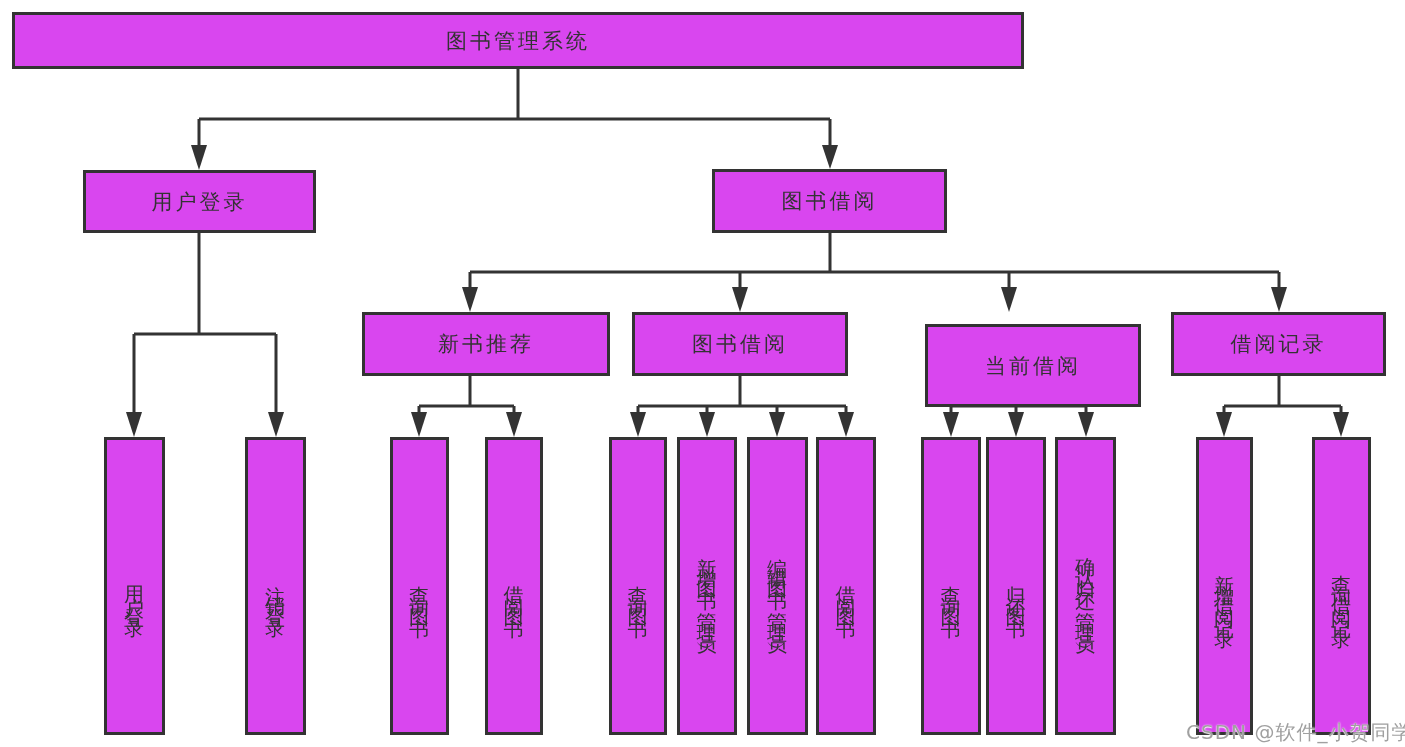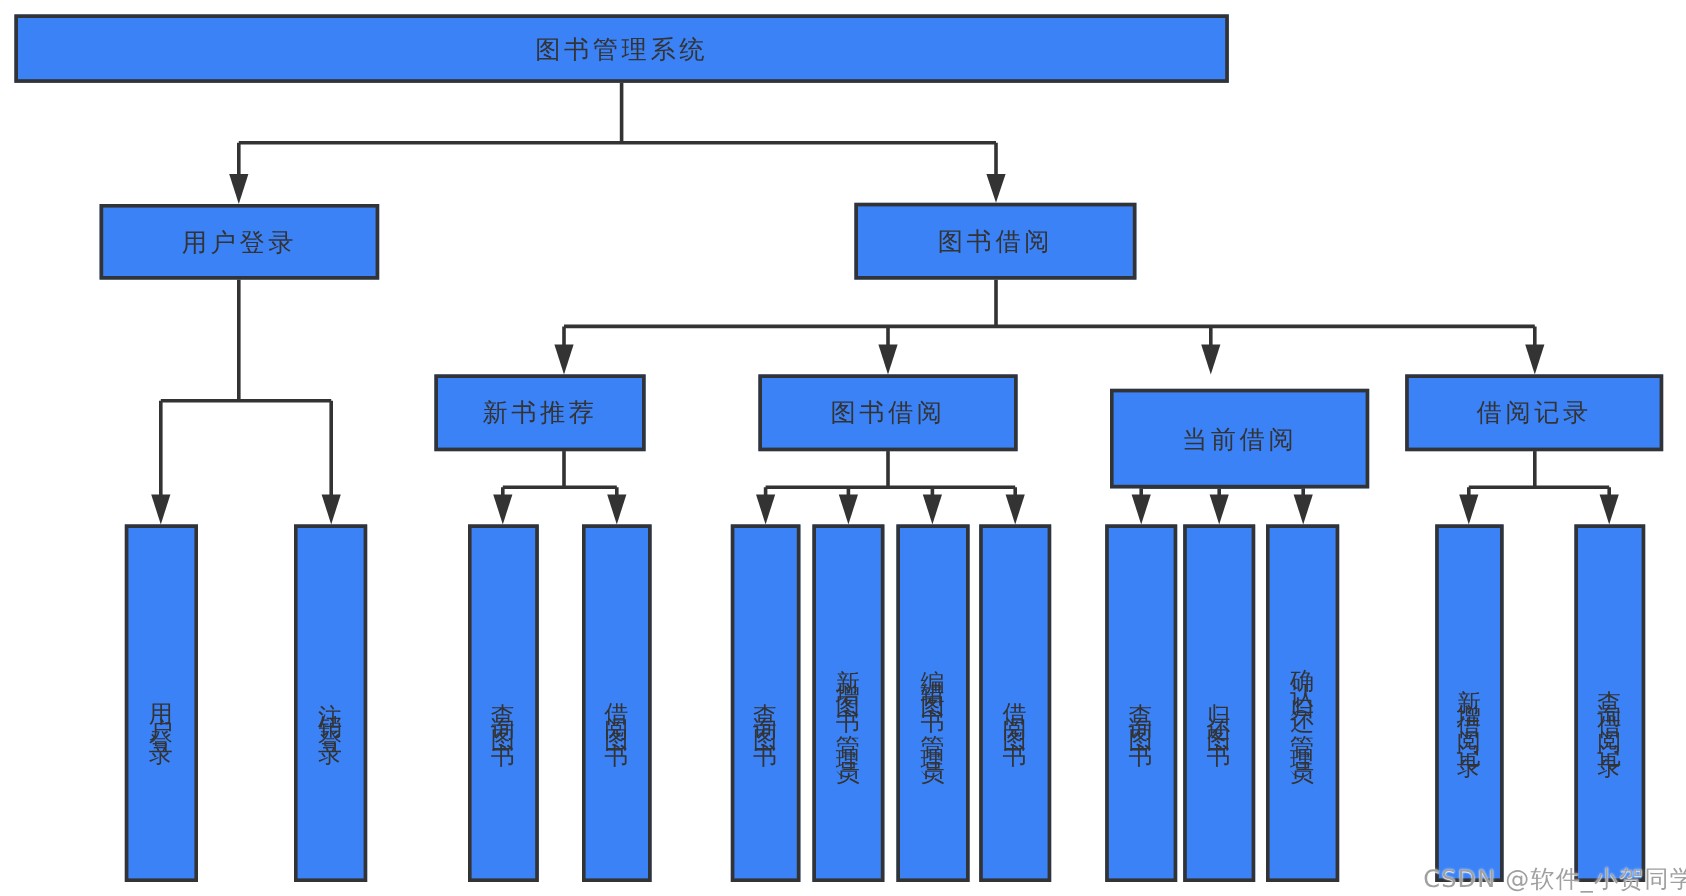--- a/index.html
+++ b/index.html
@@ -2,21 +2,21 @@
 <html><head>
 <meta charset="utf-8">
 <style>
   html,body{margin:0;padding:0;background:#ffffff;}
   .canvas{
     position:relative;width:1405px;height:747px;background:#ffffff;
     font-family:"DejaVu Sans",sans-serif;overflow:hidden;color:#333333;
   }
   svg.connectors{position:absolute;left:0;top:0;z-index:0;}
   .box{
-    position:absolute;box-sizing:border-box;background:#3b82f6;
+    position:absolute;box-sizing:border-box;background:#d946ef;
     border:3px solid #333333;display:flex;align-items:center;justify-content:center;
     z-index:1;
   }
   .h-label{font-size:21px;letter-spacing:3px;white-space:nowrap;color:#333333;}
   .leaf{top:437px;height:298px;}
   .v-text{
     writing-mode:vertical-rl;text-orientation:mixed;
     font-size:20px;letter-spacing:11px;line-height:1;
     padding-top:11px;color:#333333;white-space:nowrap;
   }
@@ -72,21 +72,21 @@
     <span class="h-label">图书管理系统</span>
   </div>
 
   <div class="box" style="left:83px;top:170px;width:233px;height:63px;">
     <span class="h-label">用户登录</span>
   </div>
   <div class="box" style="left:712px;top:169px;width:235px;height:64px;">
     <span class="h-label">图书借阅</span>
   </div>
 
-  <div class="box" style="left:362px;top:312px;width:176px;height:64px;">
+  <div class="box" style="left:362px;top:312px;width:248px;height:64px;">
     <span class="h-label">新书推荐</span>
   </div>
   <div class="box" style="left:632px;top:312px;width:216px;height:64px;">
     <span class="h-label">图书借阅</span>
   </div>
   <div class="box" style="left:901px;top:324px;width:216px;height:83px;margin-left:24px;">
     <span class="h-label">当前借阅</span>
   </div>
   <div class="box" style="left:1171px;top:312px;width:215px;height:64px;text-align:right;">
     <span class="h-label">借阅记录</span>

